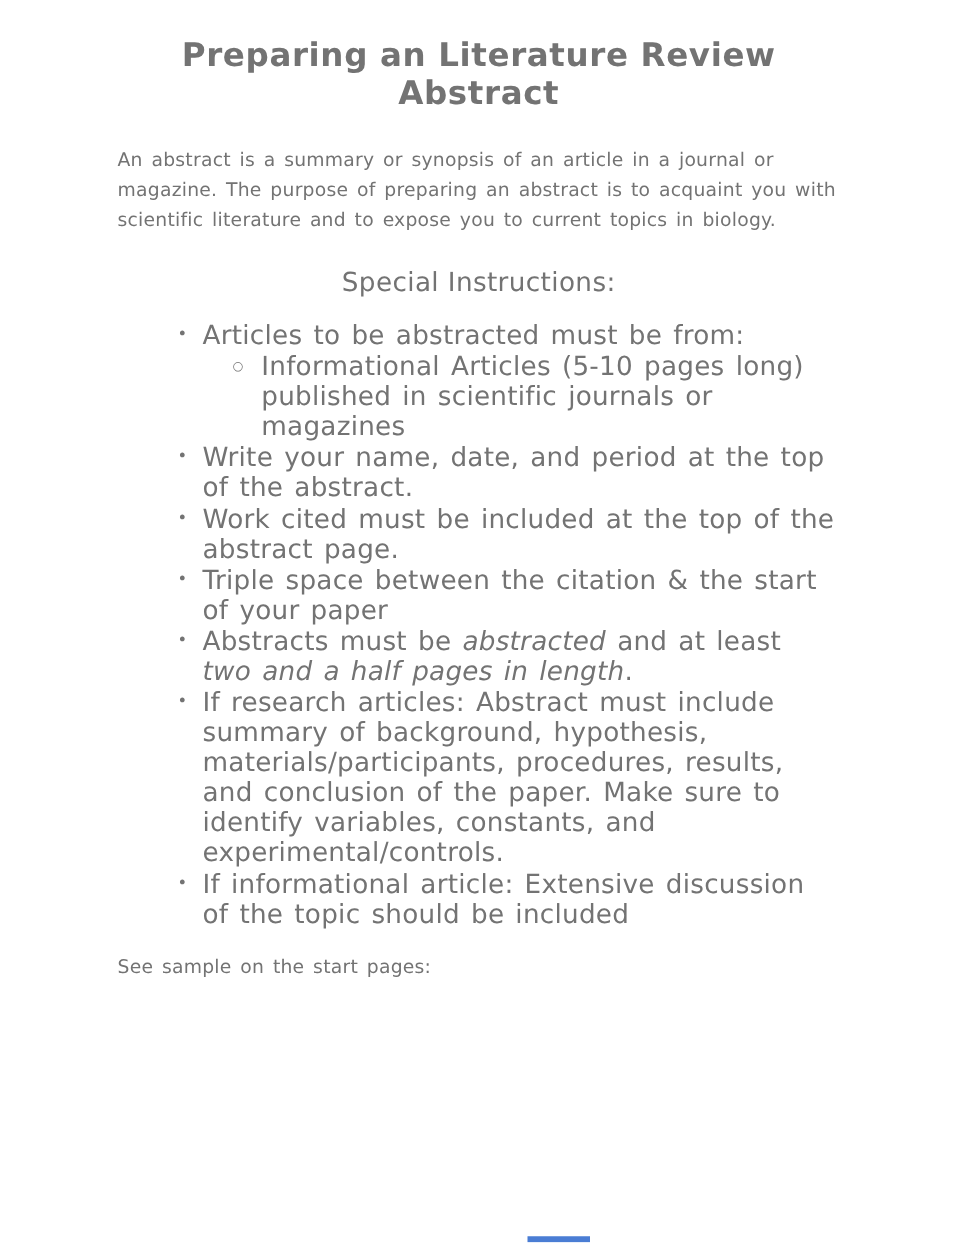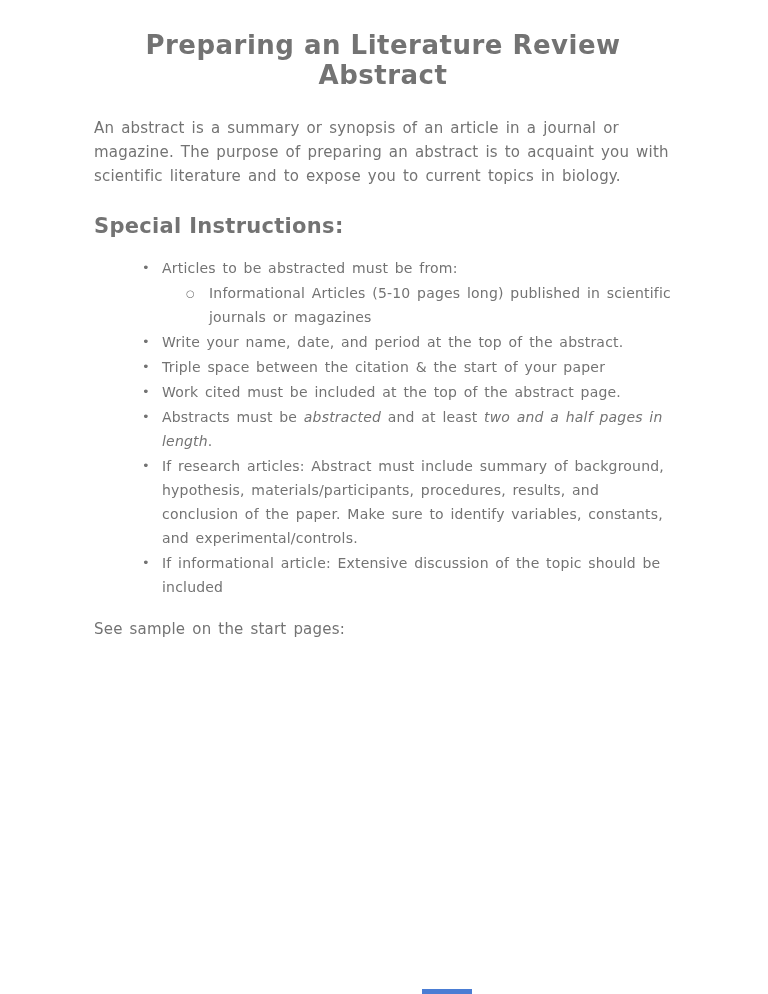--- a/index.html
+++ b/index.html
@@ -31,29 +31,30 @@
   }
   .para {
     font-size: 15px;
     line-height: 24px;
     margin: 0 0 17px 0;
     word-spacing: 2px;
     letter-spacing: 0.2px;
   }
   .section-heading {
     font-size: 21px;
-    font-weight: bold;
+    font-weight: normal;
     margin: 26px 0 18px 0;
     letter-spacing: 0.3px;
+    text-align: center;
   }
   ul.bullets {
     list-style: none;
     margin: 0 0 18px 0;
     padding: 0 0 0 46px;
-    font-size: 14px;
+    font-size: 21px;
     line-height: 24px;
     word-spacing: 2px;
     letter-spacing: 0.2px;
   }
   ul.bullets > li {
     position: relative;
     padding-left: 22px;
     margin: 0 0 1px 0;
   }
   ul.bullets > li::before {
@@ -119,25 +120,25 @@
             <span>Informational Articles (5-10 pages long) published in scientific journals or magazines</span>
           </li>
         </ul>
       </li>
 
       <li>
         <span>Write your name, date, and period at the top of the abstract.</span>
       </li>
 
       <li>
-        <span>Triple space between the citation &amp; the start of your paper</span>
+        <span>Work cited must be included at the top of the abstract page.</span>
       </li>
 
       <li>
-        <span>Work cited must be included at the top of the abstract page.</span>
+        <span>Triple space between the citation &amp; the start of your paper</span>
       </li>
 
       <li><span>Abstracts must be </span><em>abstracted</em><span> and at least </span><em>two and a half pages in length</em><span>.</span></li>
 
       <li>
         <span>If research articles: Abstract must include summary of background, hypothesis, materials/participants, procedures, results, and conclusion of the paper. Make sure to identify variables, constants, and experimental/controls.</span>
       </li>
 
       <li>
         <span>If informational article: Extensive discussion of the topic should be included</span>

